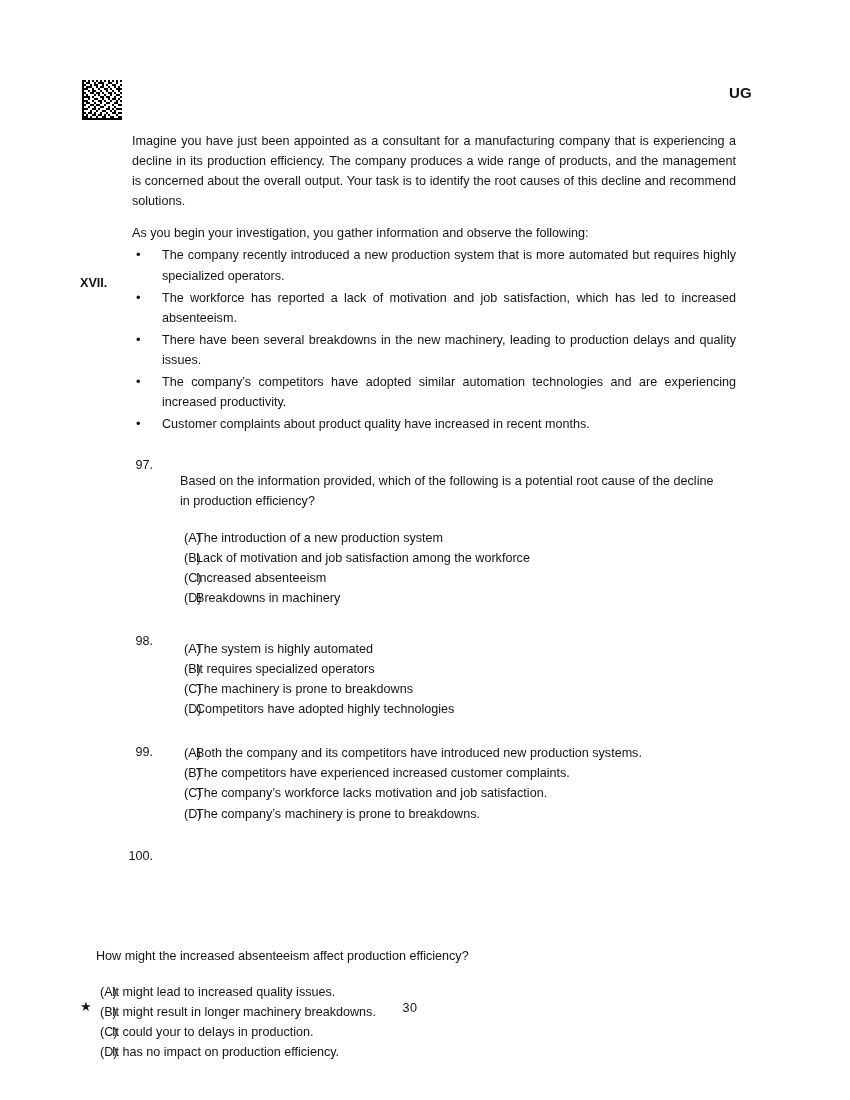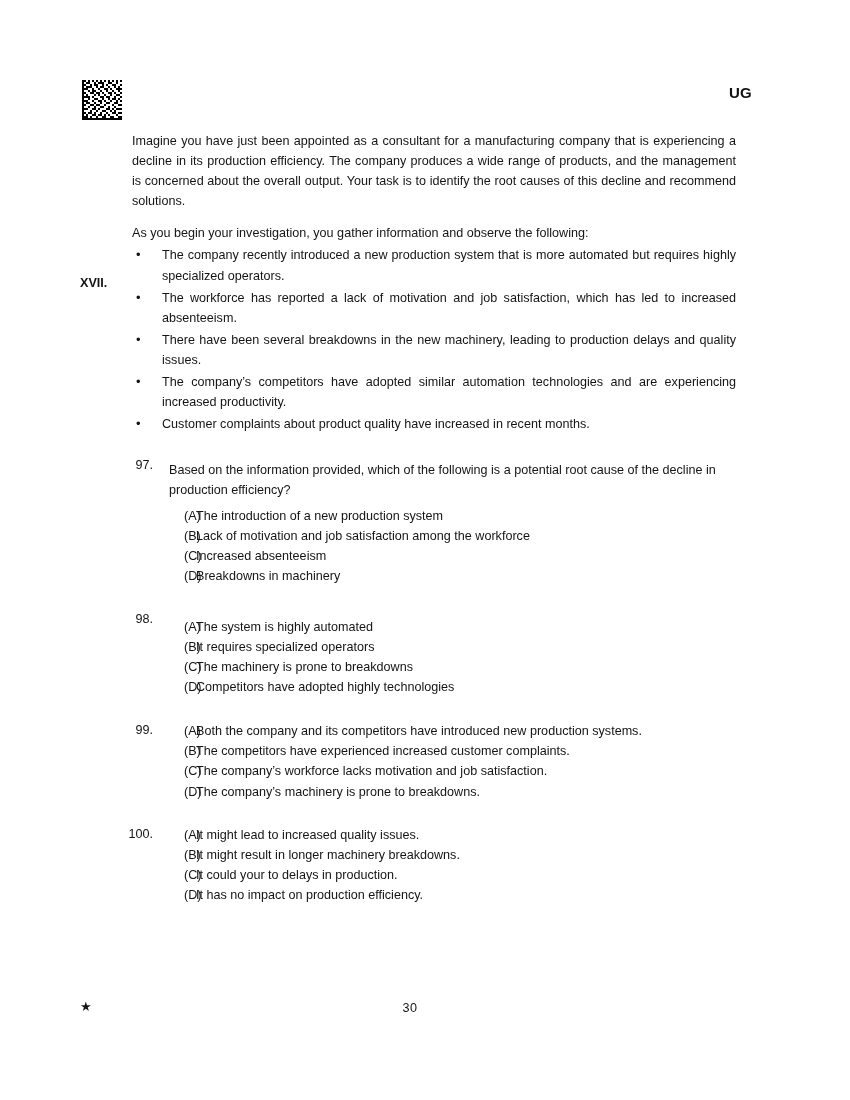--- a/index.html
+++ b/index.html
@@ -119,35 +119,35 @@
 
   
   .questions {
     margin-top: 21px;
   }
   .question {
     display: flex;
     align-items: flex-start;
   }
   .q-gap-lg { margin-top: 23px; justify-content: flex-end; }
-  .q-gap-md { margin-top: 22px; }
+  .q-gap-md { margin-top: 22px; flex-direction: column; }
   .q-num {
     flex: 0 0 84px;
     width: 84px;
     text-align: right;
     padding-right: 11px;
     box-sizing: border-box;
     font-size: 12.6px;
     line-height: 20.1px;
   }
   .q-body {
     flex: 1 1 auto;
   }
   .q-stem {
-    margin: 5px;
+    margin: 16px;
     text-align: left;
   }
   .q-stem.just {
     text-align: justify;
     text-justify: inter-word;
   }
   .options {
     margin: 0;
     padding: 0;
     list-style: none;
@@ -445,20 +445,21 @@
               <span class="opt-letter">(D)</span>
               <span class="opt-text">The company’s machinery is prone to breakdowns.</span>
             </li>
           </ul>
         </div>
       </div>
 
       <div class="question q-gap-md">
         <div class="q-num">100.</div>
         <div class="q-body">
+          <p class="q-stem">How might the increased absenteeism affect production efficiency?</p>
           <ul class="options">
             <li class="option">
               <span class="opt-letter">(A)</span>
               <span class="opt-text">It might lead to increased quality issues.</span>
             </li>
             <li class="option">
               <span class="opt-letter">(B)</span>
               <span class="opt-text">It might result in longer machinery breakdowns.</span>
             </li>
             <li class="option">

